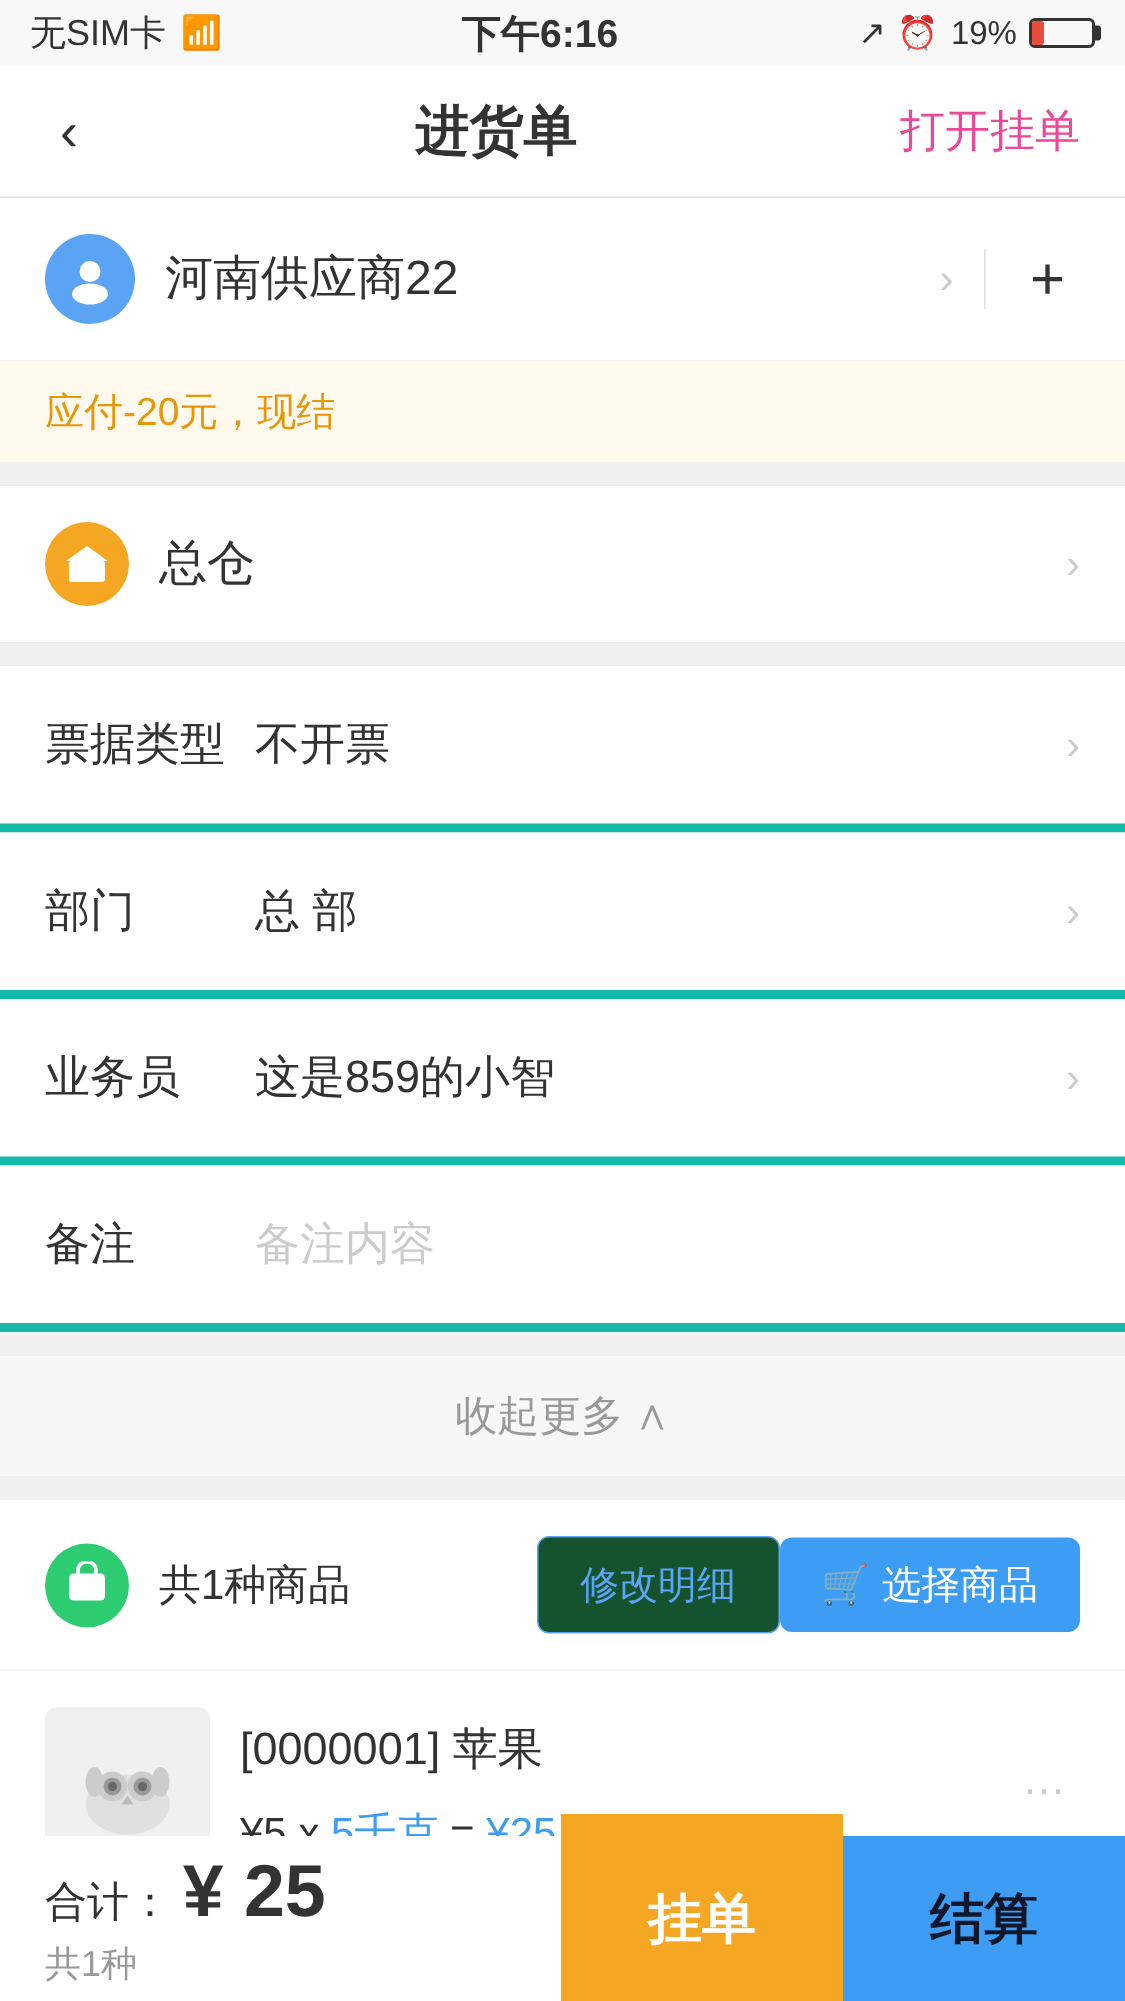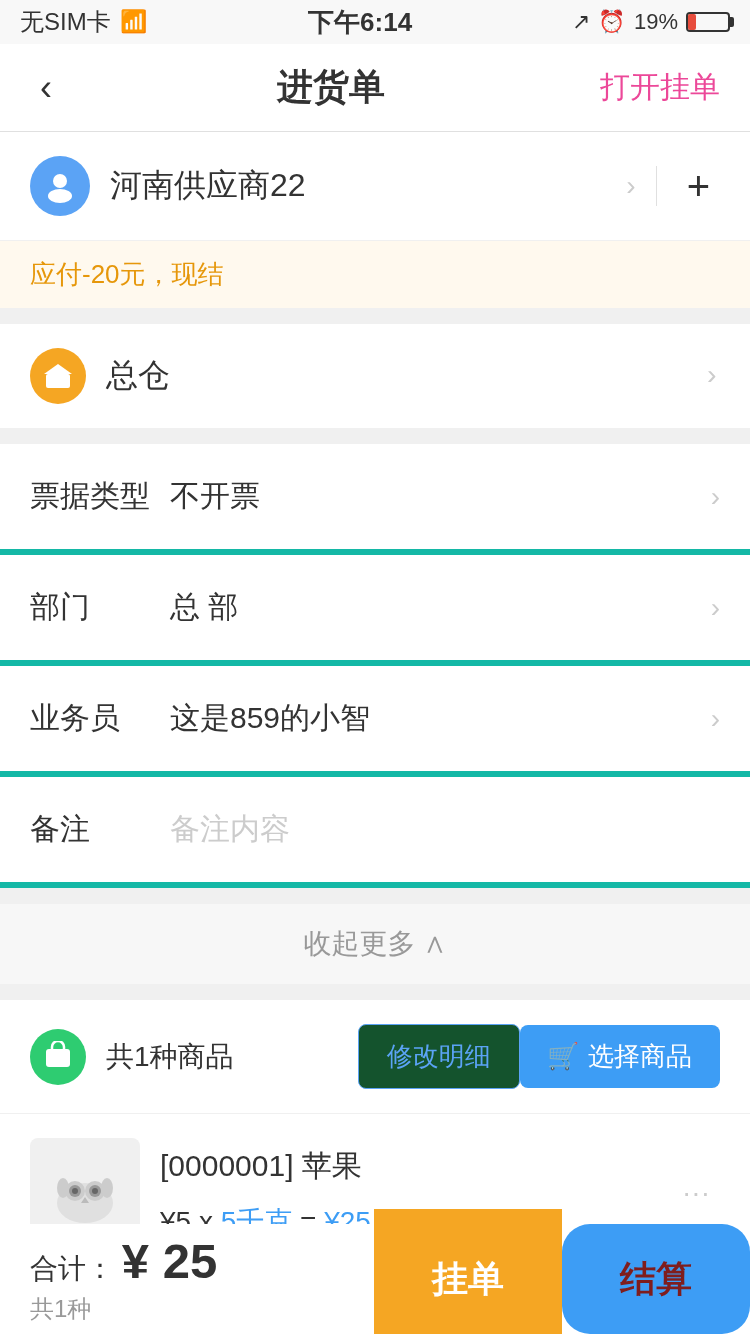--- a/index.html
+++ b/index.html
@@ -140,21 +140,20 @@
       color: #e6970a;
     }
 
     
     .warehouse-row {
       display: flex;
       align-items: center;
       padding: 24px 30px;
       background: #fff;
       margin-bottom: 16px;
-      font-family: Liberation Mono, monospace;
     }
     .warehouse-icon {
       width: 56px; height: 56px;
       border-radius: 50%;
       background: #f5a623;
       display: flex; align-items: center; justify-content: center;
       margin-right: 20px;
       flex-shrink: 0;
     }
     .warehouse-name {
@@ -313,46 +312,45 @@
       display: flex;
       align-items: center;
       justify-content: center;
       cursor: pointer;
       flex-shrink: 0;
     }
     .btn-checkout {
       width: 188px;
       height: 110px;
       background: #3d9df5;
-      color: #7f1d1d;
+      color: #0f172a;
       font-size: 36px;
       font-weight: 600;
       display: flex;
       align-items: center;
       justify-content: center;
       cursor: pointer;
       flex-shrink: 0;
-      border-radius: 28px;
     }
 
     
     .bottom-spacer { height: 120px; }
 
     
     .wifi-icon { font-size: 22px; }
   </style>
 </head>
 <body>
 
 <div class="status-bar">
   <div class="status-left">
     <span>无SIM卡</span>
     <span class="wifi-icon">📶</span>
   </div>
-  <div class="status-center">下午6:14</div>
+  <div class="status-center">下午6:16</div>
   <div class="status-right">
     <span>↗</span>
     <span>⏰</span>
     <span>19%</span>
     <div class="battery-icon">
       <div class="battery-fill"></div>
     </div>
   </div>
 </div>
 

